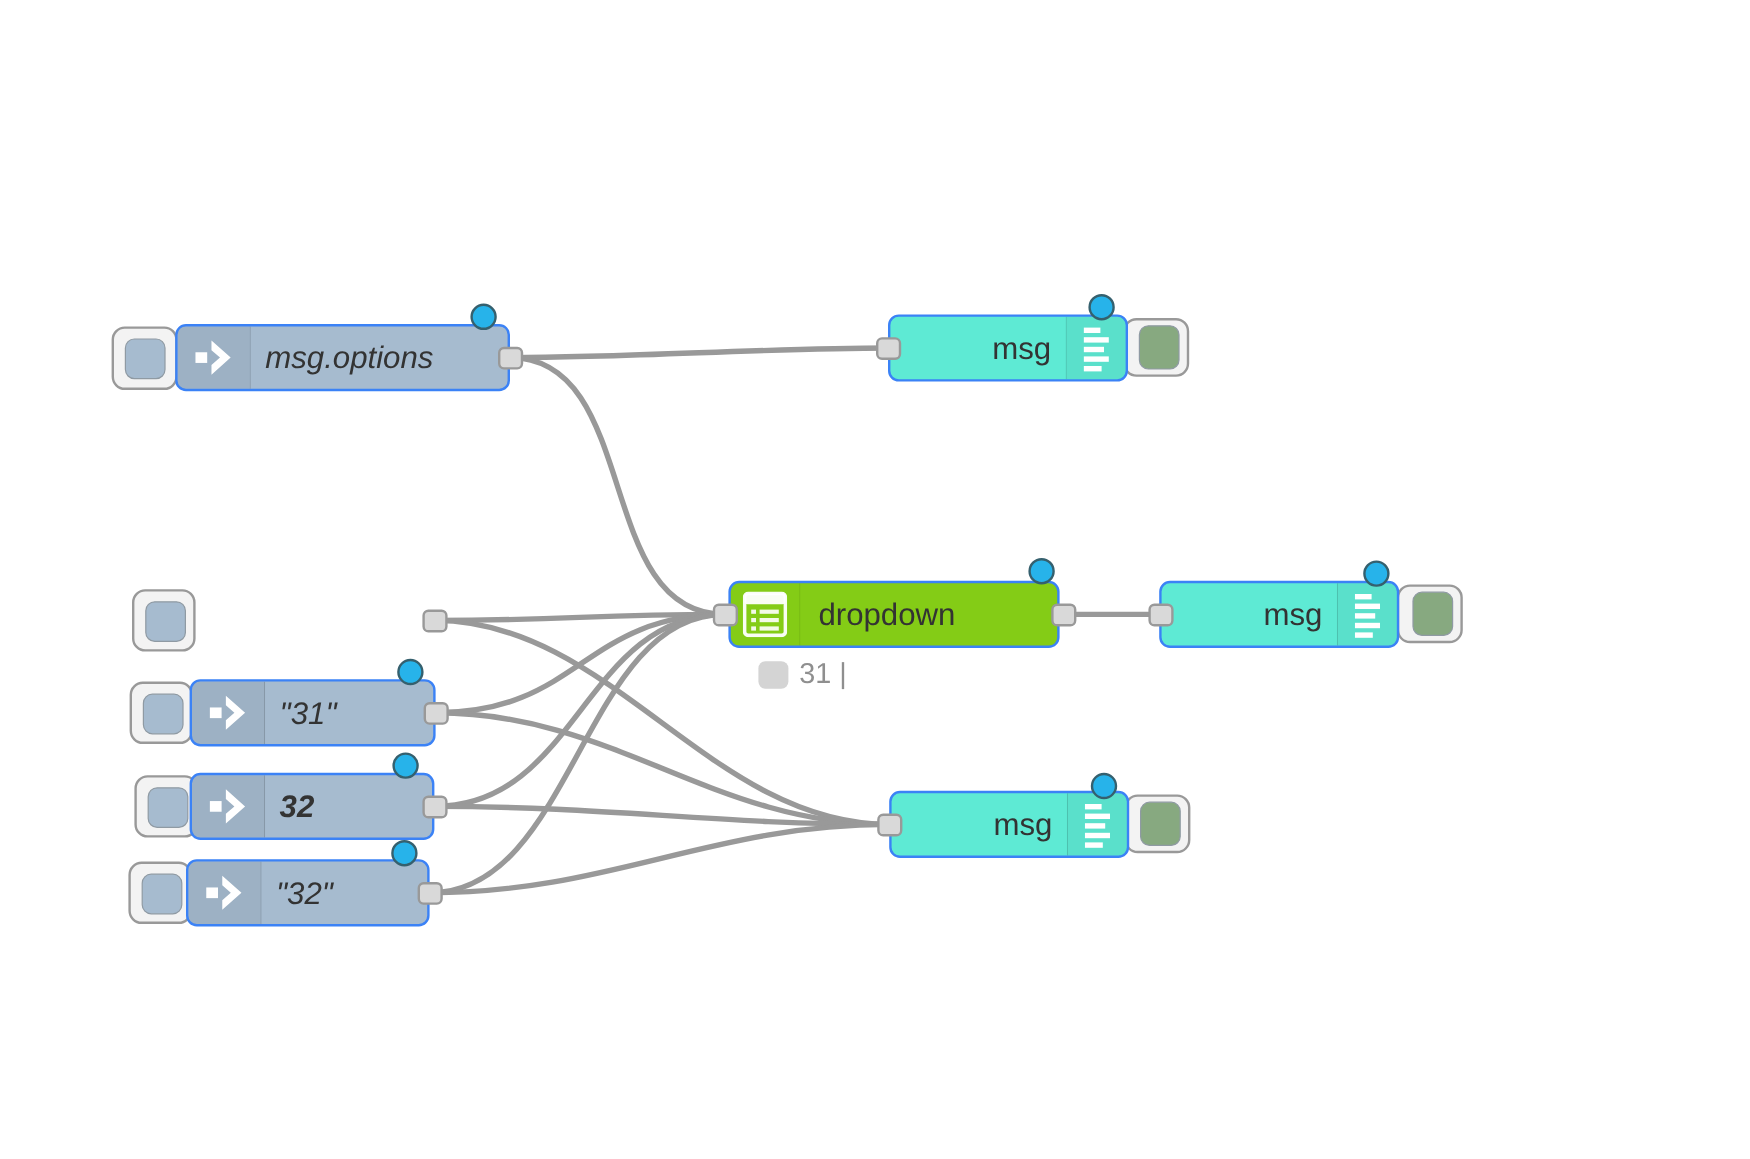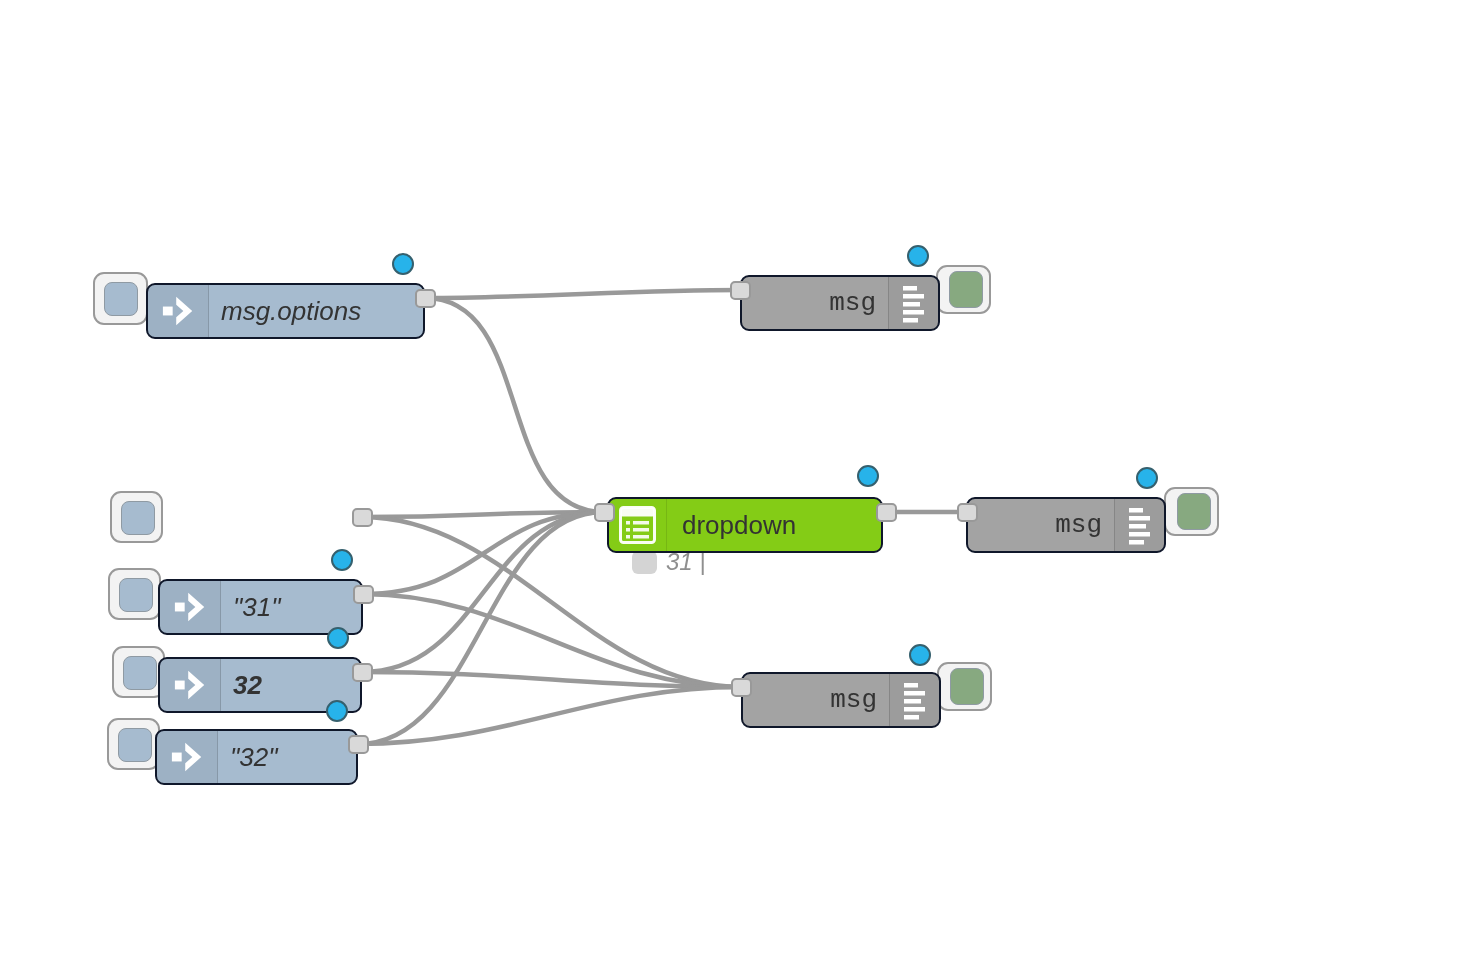--- a/index.html
+++ b/index.html
@@ -1,28 +1,28 @@
 <!DOCTYPE html>
 <html><head>
 <meta charset="utf-8">
 <style>
   html,body{margin:0;padding:0;background:#fff;font-family:"Liberation Sans",sans-serif;}
   #canvas{position:relative;width:1458px;height:966px;background:#fff;overflow:hidden;}
   #wire-layer{position:absolute;left:0;top:0;z-index:0;}
   .wire{stroke:#999;stroke-width:4.5;fill:none;}
 
-  .node{position:absolute;box-sizing:border-box;border:2px solid #0f172a;border-radius:9px;z-index:2;margin-top:13px;}
+  .node{position:absolute;box-sizing:border-box;border:2px solid #3b82f6;border-radius:9px;z-index:2;}
   .node .label{position:absolute;top:0;height:52px;line-height:52px;font-size:26px;color:#333;white-space:nowrap;}
 
   .inject-body{background:#a6bbcf;}
   .inject-body .icon-region{position:absolute;left:0;top:0;bottom:0;width:60px;background:rgba(0,0,0,0.05);
      border-right:1px solid rgba(0,0,0,0.14);border-radius:7px 0 0 7px;display:flex;align-items:center;justify-content:center;}
   .inject-body .label{left:73px;font-style:italic;}
 
-  .debug-body{background:#a3a3a3;font-family:Liberation Mono, monospace;}
+  .debug-body{background:#5eead4;}
   .debug-body .icon-region{position:absolute;right:0;top:0;bottom:0;width:49px;background:rgba(0,0,0,0.04);
      border-left:1px solid rgba(0,0,0,0.14);border-radius:0 7px 7px 0;display:flex;align-items:center;justify-content:center;}
   .debug-body .label{right:62px;text-align:right;}
 
   .dropdown-body{background:#84cc16;}
   .dropdown-body .icon-region{position:absolute;left:0;top:0;bottom:0;width:57px;
      border-right:1px solid rgba(0,0,0,0.10);border-radius:7px 0 0 7px;display:flex;align-items:center;justify-content:center;}
   .dropdown-body .label{left:73px;}
 
   .side-btn{position:absolute;box-sizing:border-box;background:#f3f3f3;border:2px solid #999;border-radius:11px;z-index:1;}
@@ -135,21 +135,21 @@
           <rect x="14" y="22" width="16" height="3.5" fill="#fff" opacity="0.9"></rect>
         <rect x="7" y="29" width="4" height="3.5" fill="#fff" opacity="0.9"></rect>
           <rect x="14" y="29" width="16" height="3.5" fill="#fff" opacity="0.9"></rect>
       </svg>
     </div>
     <div class="label">dropdown</div>
   </div>
   <div class="port" style="left:593.5px;top:502.5px;"></div>
   <div class="port" style="left:875.5px;top:502.5px;"></div>
   <div class="changed-dot" style="left:857px;top:465px;"></div>
-  <div class="status" style="left:632px;top:548px;font-style:italic;">
+  <div class="status" style="left:632px;top:548px;">
     <div class="status-shape"></div>
     <div class="status-text">31 |</div>
   </div>
 
   <div class="side-btn" style="left:936px;top:265px;width:55px;height:49px;">
     <div class="inner green" style="left:11px;top:4px;width:34px;height:37px;"></div>
   </div>
   <div class="node debug-body" style="left:740px;top:262px;width:200px;height:56px;">
     <div class="label">msg</div>
     <div class="icon-region">

